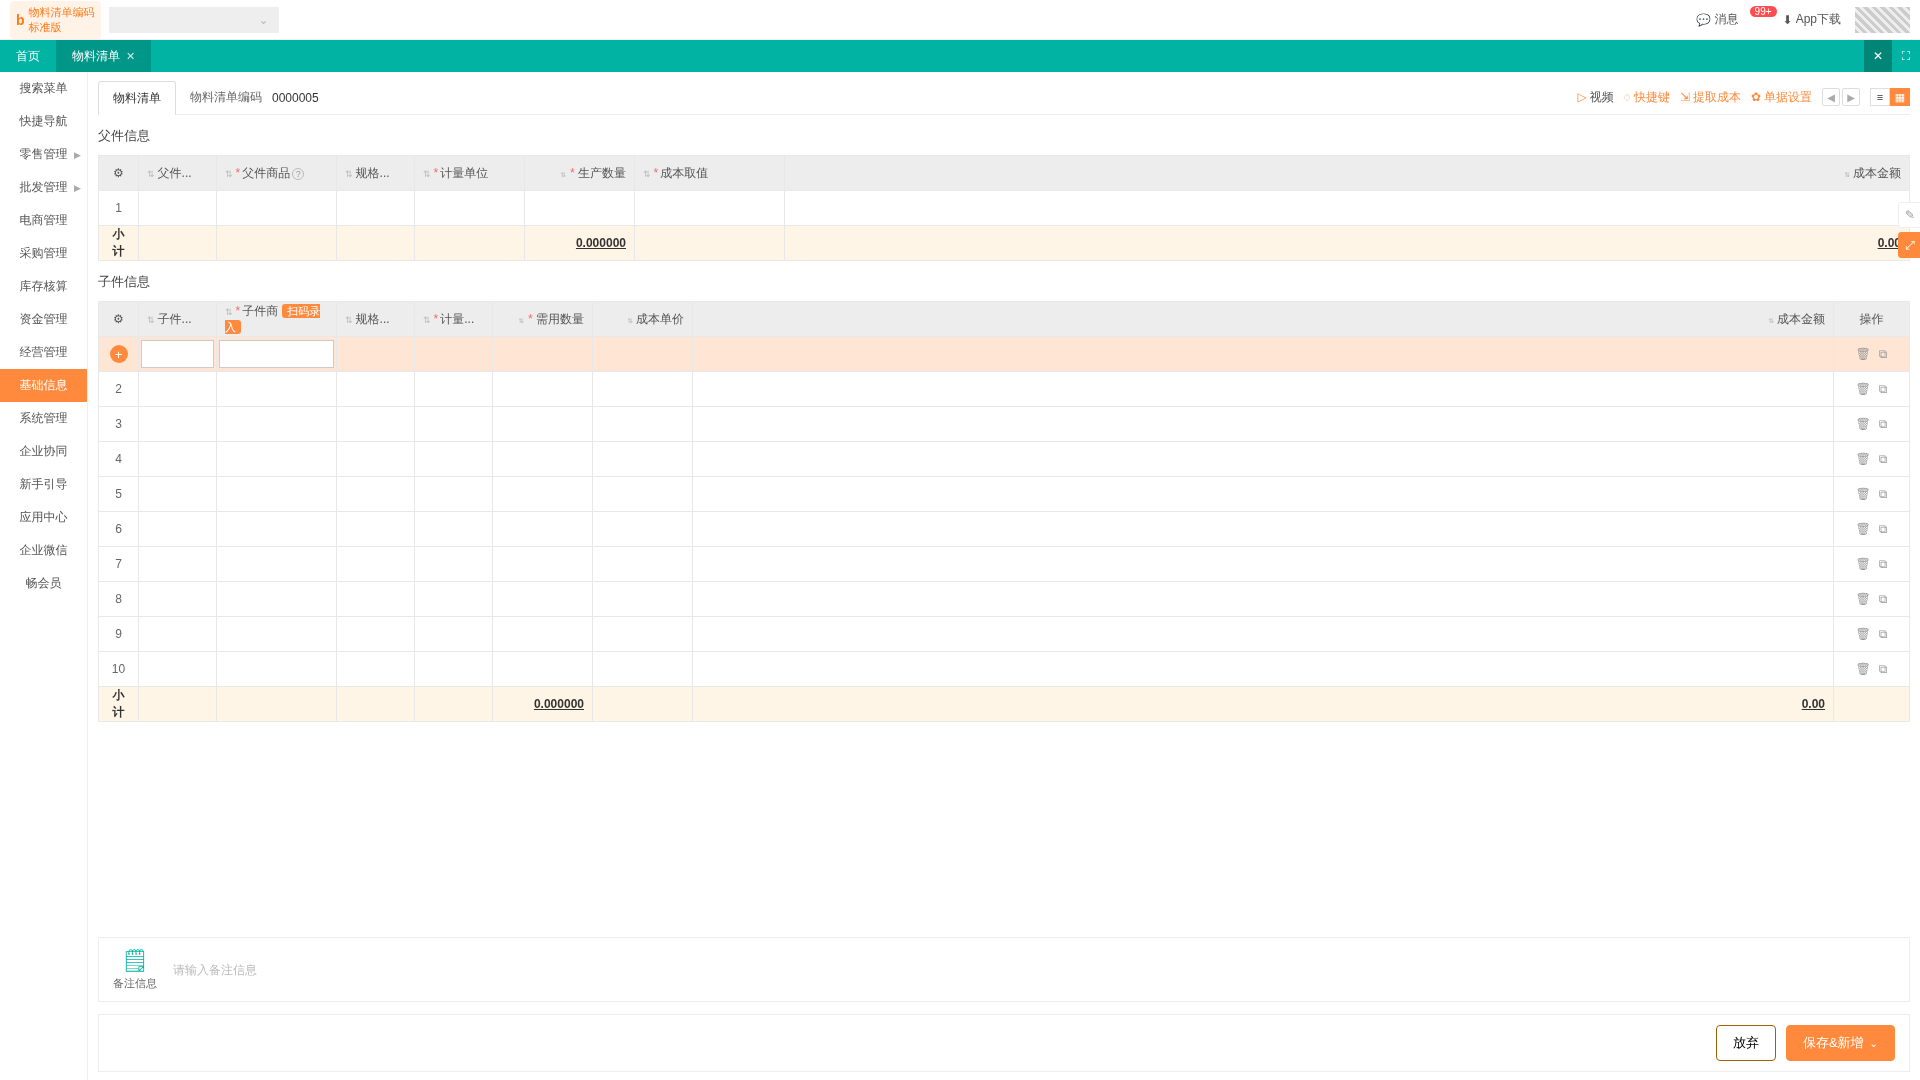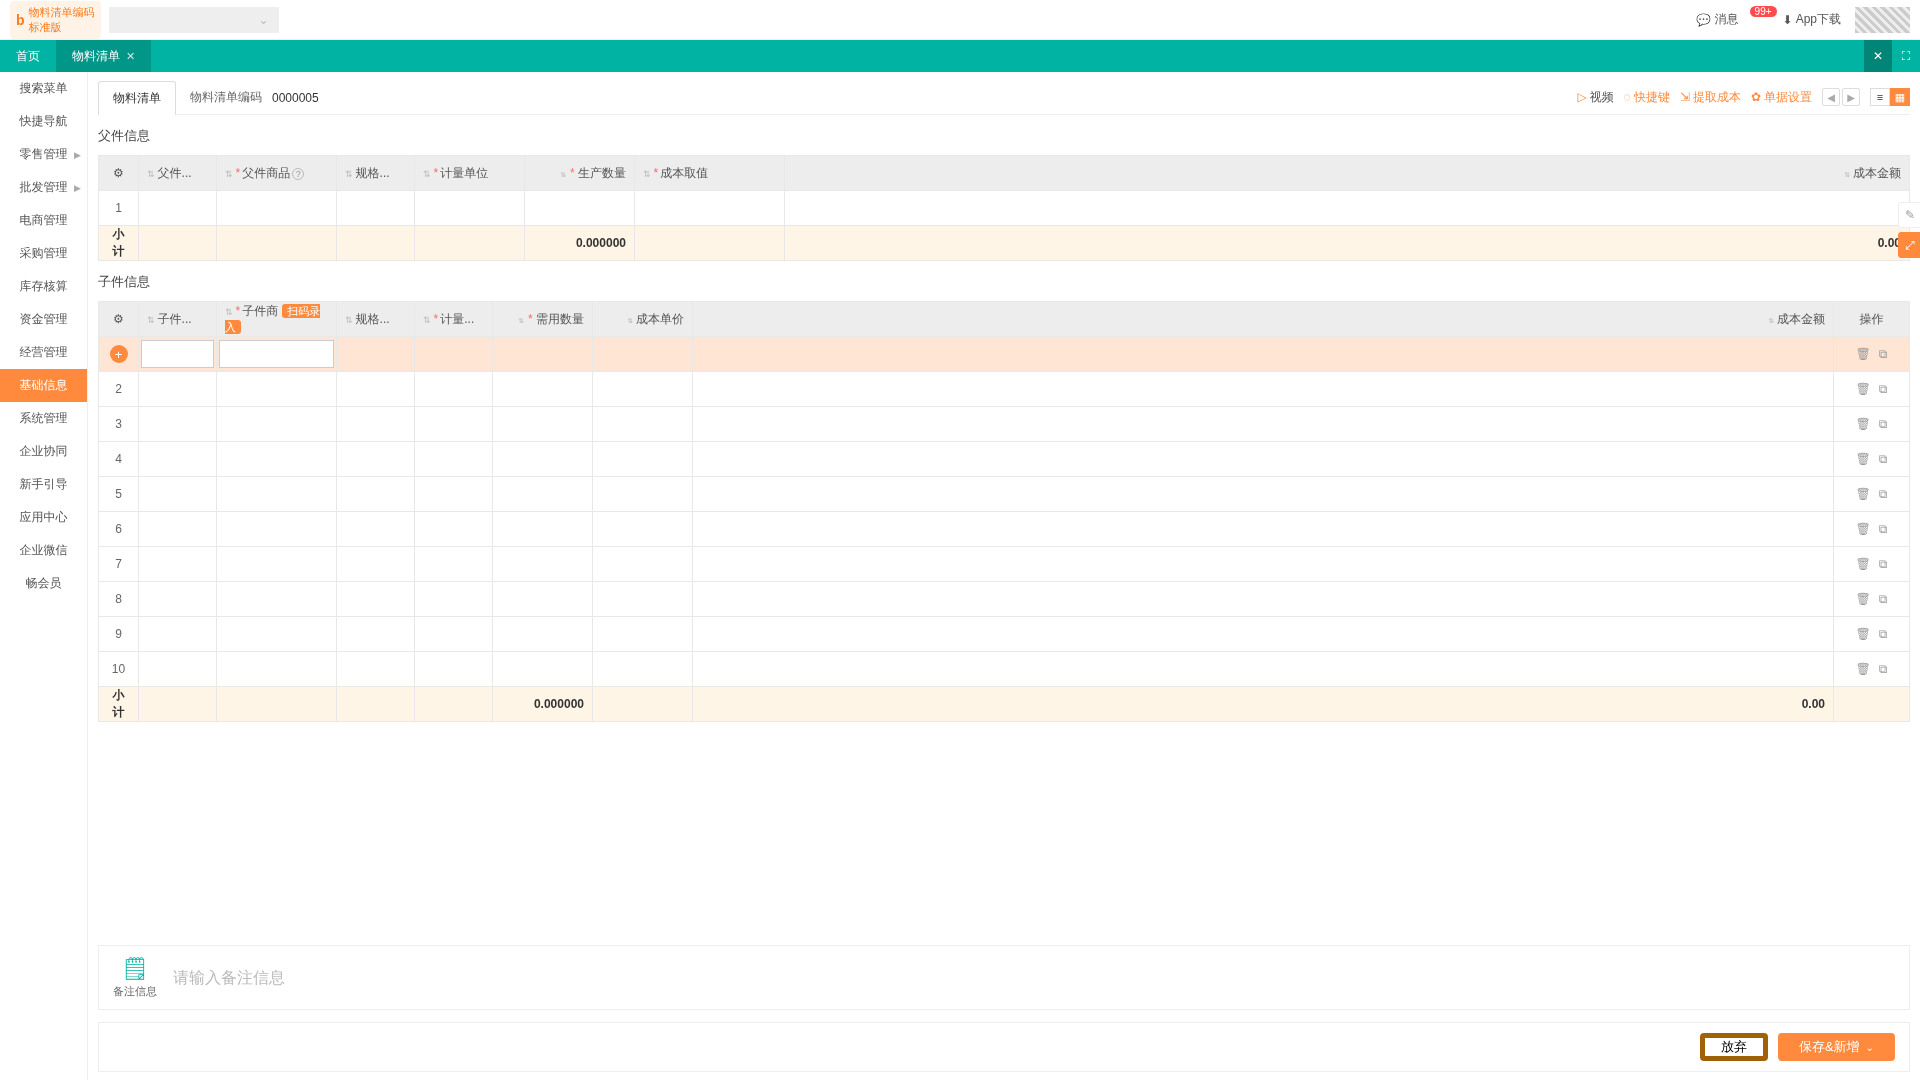--- a/index.html
+++ b/index.html
@@ -65,43 +65,43 @@
 .tbl th, .tbl td { border: 1px solid #e8e8e8; font-size: 12px; height: 35px; padding: 0 8px; }
 .tbl th { background: #ededed; color: #555; font-weight: normal; }
 .tbl th .sort { color: #bbb; font-size: 9px; margin-right: 3px; display: inline-block; line-height: 8px; }
 .tbl th .req { color: #f56c6c; margin-right: 2px; }
 .tbl th .q { display:inline-block; width:12px; height:12px; border:1px solid #bbb; border-radius:50%; font-size:9px; line-height:11px; text-align:center; margin-left:2px; color:#999; }
 .tbl .th-left { text-align: left; }
 .tbl .th-right { text-align: right; font-family: Liberation Mono, monospace; }
 .tbl .num-col { width: 40px; text-align: center; color: #666; }
 .tbl .gear-th { width: 40px; text-align: center; }
 .tbl .subtotal-row td { background: #fff5e6; font-weight: bold; }
-.tbl td.rnum { text-align: right; }
+.tbl td.rnum { text-align: right; text-decoration: underline; }
 .tbl td.center { text-align: center; }
 .row-active td { background: #ffe6d4 !important; }
 .row-active input { width: 100%; height: 28px; border: 1px solid #ccc; background: #fff; outline: none; padding: 0 4px; }
 .row-active .num-col { padding: 0; }
 .add-circle { width: 18px; height: 18px; border-radius: 50%; background: #ff8a3d; color: #fff; display: inline-flex; align-items: center; justify-content: center; font-size: 13px; cursor: pointer; }
 .scan-badge { background: #ff8a3d; color: #fff; padding: 1px 5px; border-radius: 3px; font-size: 11px; margin-left: 4px; }
 .op-col { width: 60px; text-align: center; margin-top: 12px; }
 .op-icons { display: flex; gap: 8px; justify-content: center; color: #999; }
 .op-icons span { cursor: pointer; }
 .child-wrap { flex: 1; min-height: 0; display: flex; flex-direction: column; }
 .child-scroll { flex: 1; overflow: auto; }
 
 
 .remark-row { display: flex; align-items: center; gap: 16px; border: 1px solid #eee; padding: 10px 14px; margin-top: 6px; }
 .remark-label { display: flex; flex-direction: column; align-items: center; gap: 2px; color: #00b3a3; }
 .remark-label .ric { font-size: 22px; }
-.remark-input { flex: 1; border: none; outline: none; font-size: 16px; color: #1d4ed8; }
+.remark-input { flex: 1; border: none; outline: none; font-size: 12px; color: #1d4ed8; }
 .remark-input::placeholder { color: #bbb; }
 
 
 .footer-bar { display: flex; justify-content: flex-end; gap: 10px; padding: 10px 14px; border: 1px solid #eee; margin-top: 6px; }
-.btn { height: 28px; padding: 0 16px; border-radius: 4px; border: 5px solid #a16207; background: #fff; cursor: pointer; font-size: 13px; }
+.btn { height: 36px; padding: 0 16px; border-radius: 4px; border: 1px solid #a16207; background: #fff; cursor: pointer; font-size: 13px; }
 .btn.primary { background: #ff8a3d; border-color: #ff8a3d; color: #fff; }
 .btn .caret { margin-left: 6px; font-size: 10px; }
 
 </style>
 </head>
 <body>
 
 <div class="top-header">
   <div class="logo-area">
     <div class="logo-badge">

